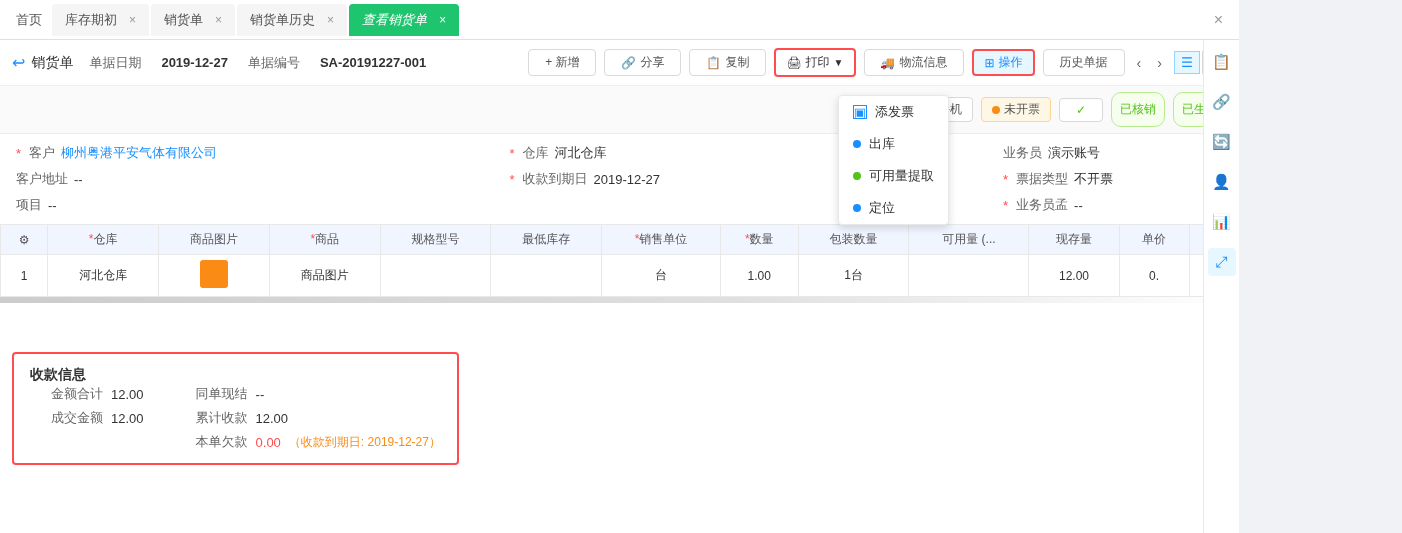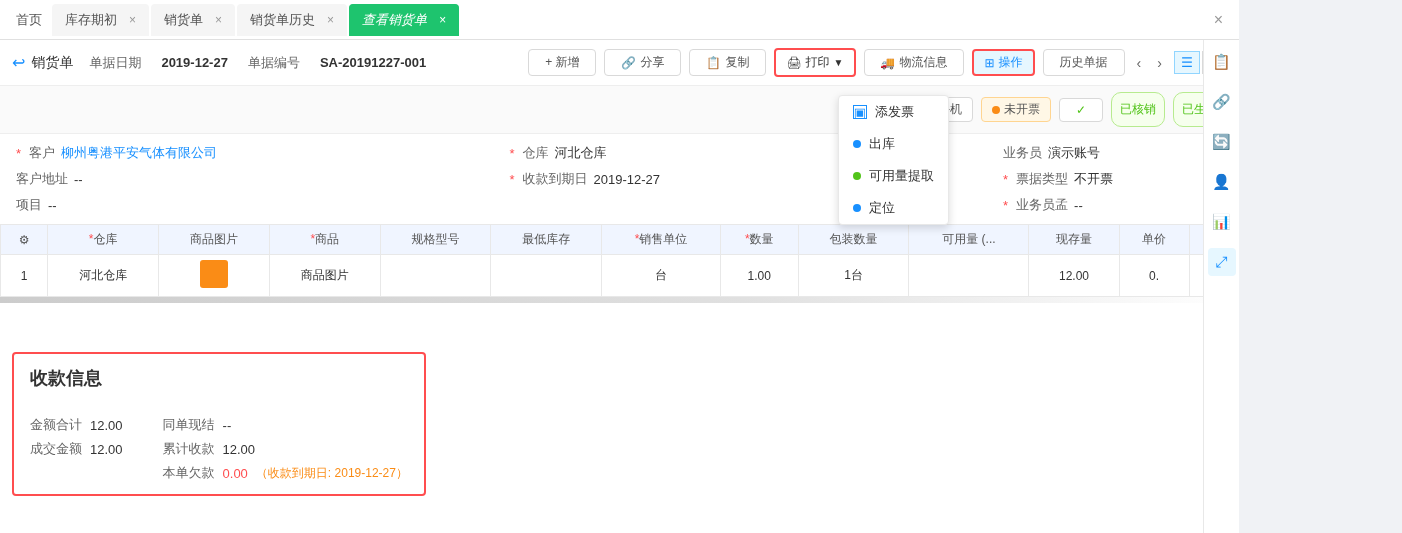--- a/index.html
+++ b/index.html
@@ -91,22 +91,22 @@
     }
     .data-table tr:nth-child(even) td { background: #fafafa; }
     .data-table .subtotal td { background: #fffbe6; }
     .product-img { width: 28px; height: 28px; background: #fa8c16; border-radius: 3px; display: inline-block; }
 
     
     .payment-info {
       border: 2px solid #ff4d4f; margin: 8px 12px; padding: 12px 16px; border-radius: 4px;
       background: #fff; min-width: 400px; max-width: 520px;
     }
-    .payment-title { font-size: 18px; font-weight: 600; color: #333; margin-bottom: 26px; }
-    .payment-rows { display: flex; gap: 40px; }
+    .payment-title { font-size: 14px; font-weight: 600; color: #333; margin-bottom: 1px; }
+    .payment-rows { display: flex; gap: 52px; margin-left: 21px; }
     .payment-col { display: flex; flex-direction: column; gap: 6px; }
     .payment-row { display: flex; align-items: center; gap: 8px; font-size: 13px; }
     .payment-label { color: #666; white-space: nowrap; }
     .payment-value { color: #333; }
     .payment-value.red { color: #ff4d4f; }
     .payment-value.orange { color: #fa8c16; }
 
     
     .dropdown-overlay {
       position: absolute; background: #fff; border: 1px solid #e8e8e8; border-radius: 4px;

